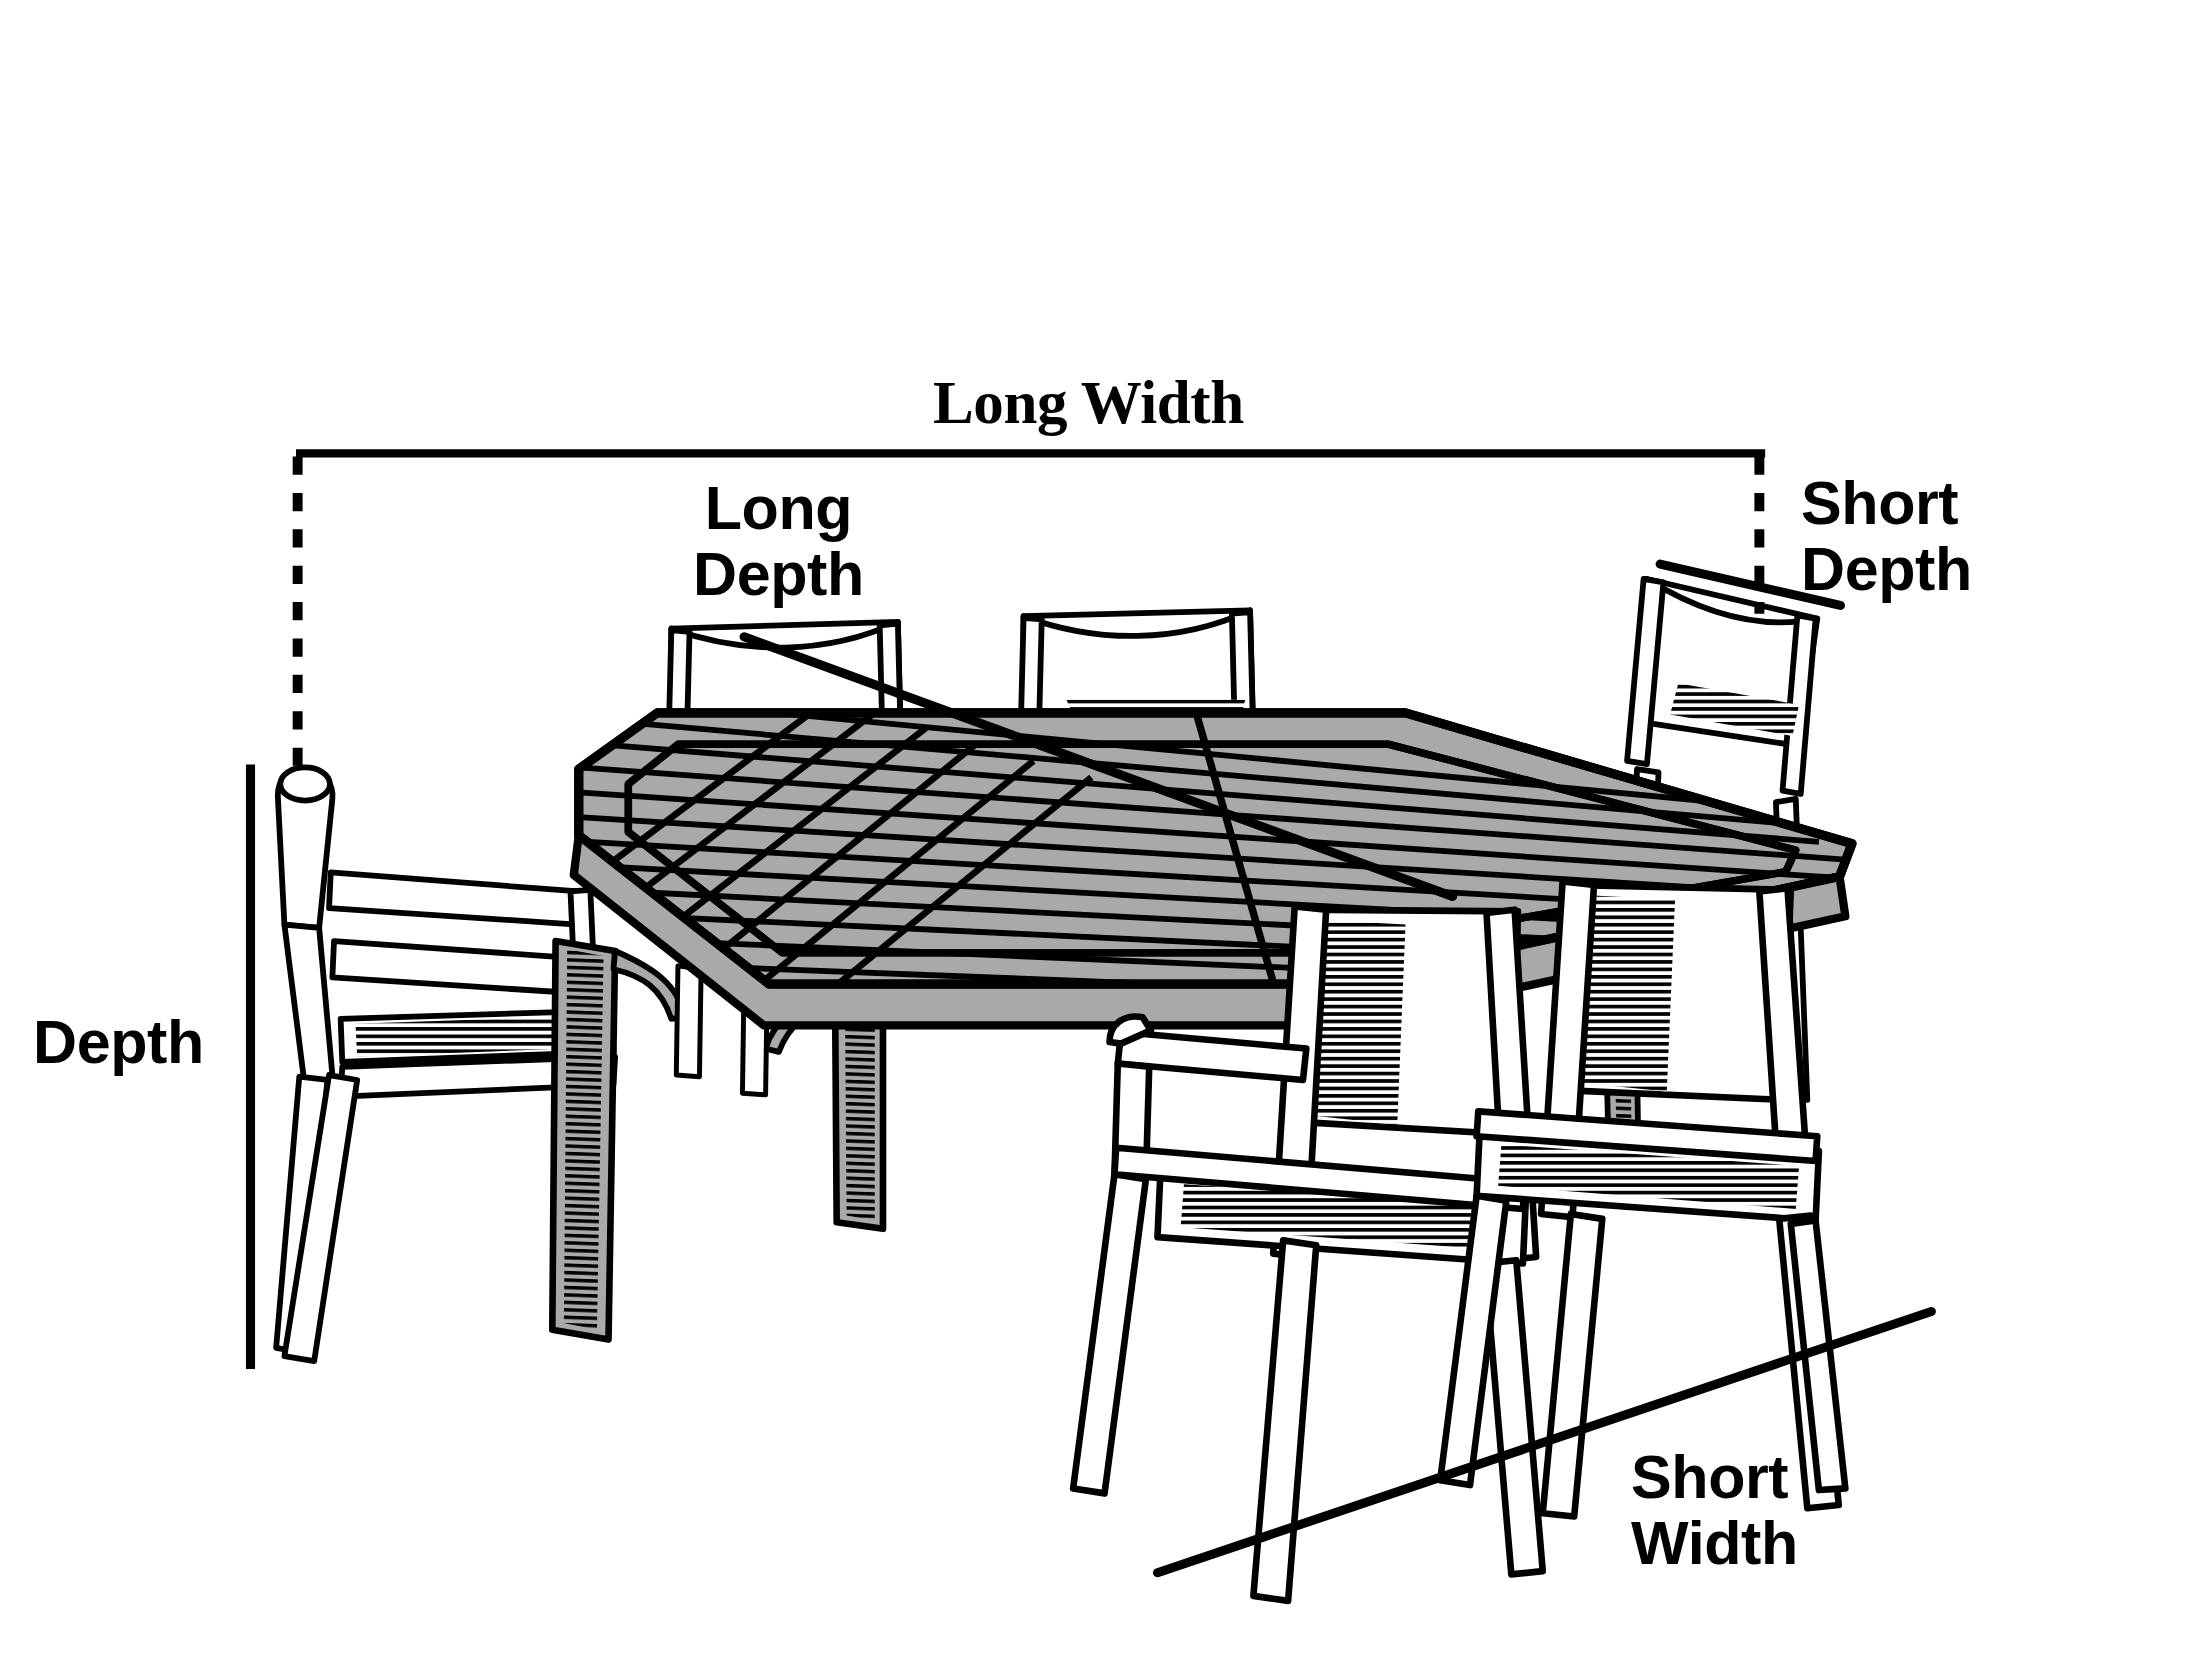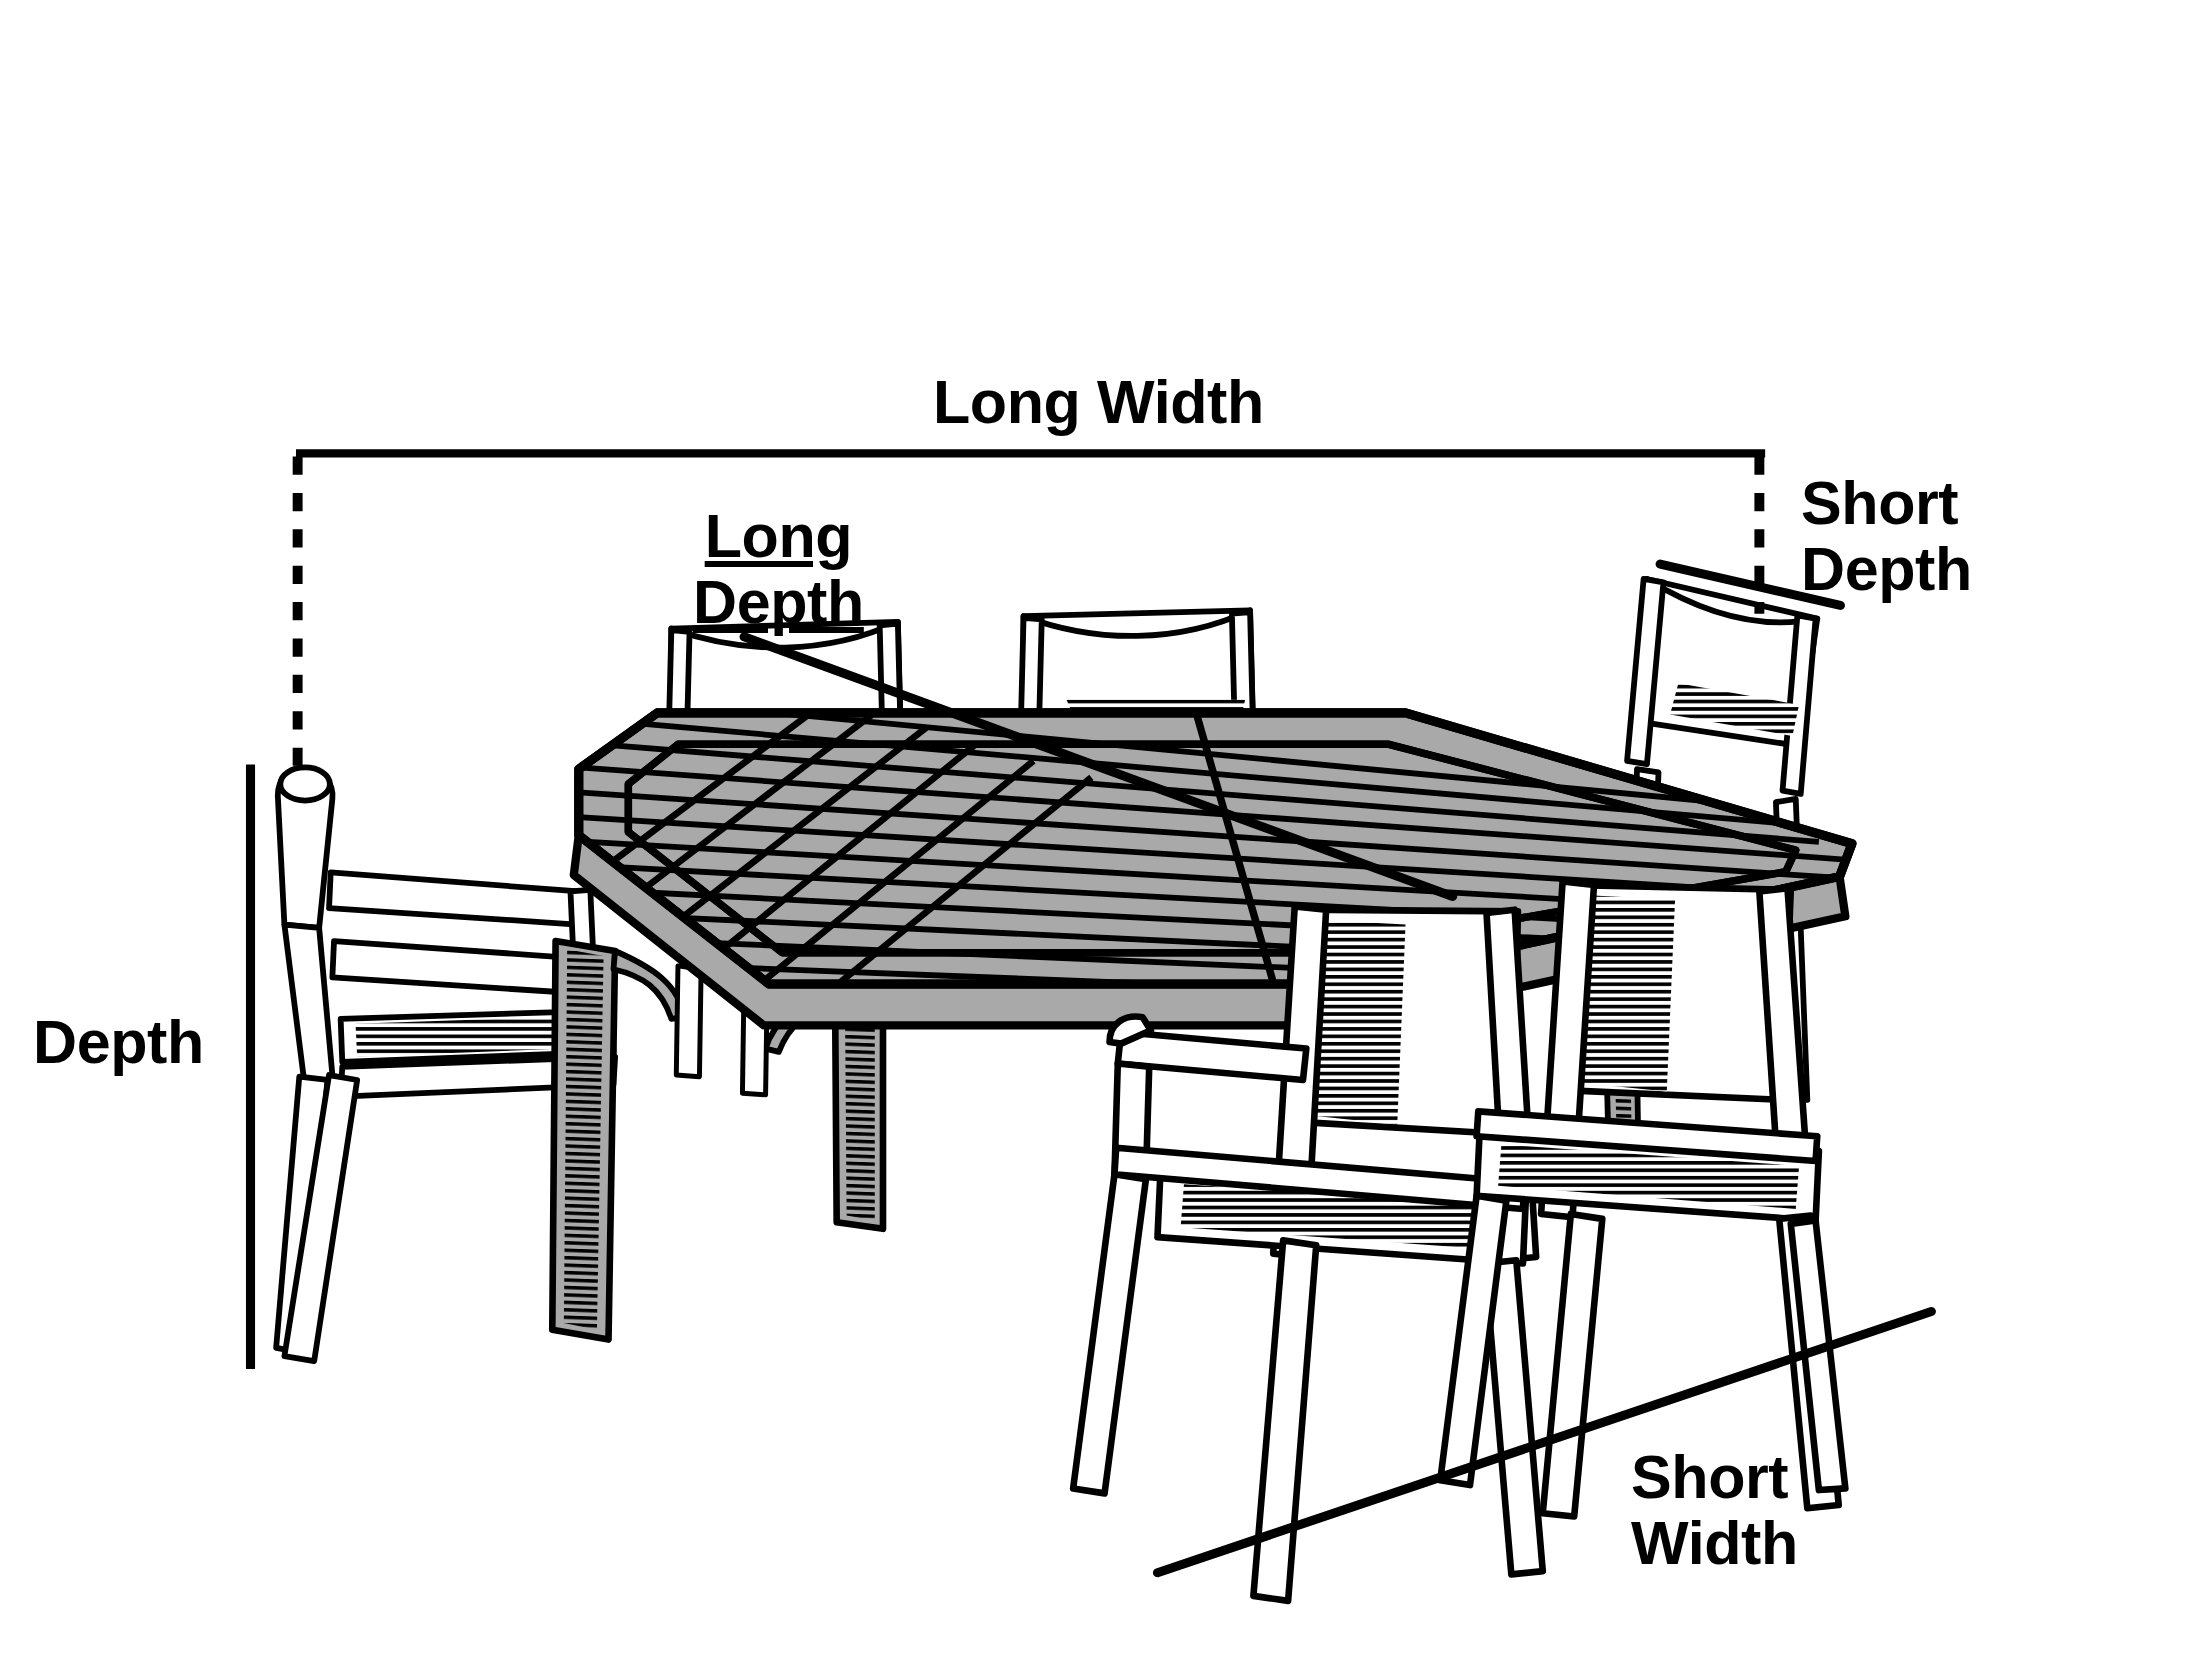--- a/index.html
+++ b/index.html
@@ -29,22 +29,22 @@
   .dim-label {
     position: absolute;
     font-family: "Liberation Sans", sans-serif;
     font-weight: bold;
     color: #000000;
     line-height: 1.08;
     letter-spacing: -0.4px;
     white-space: pre-line;
     user-select: none;
   }
-  #label-long-width  { left: 933px; top: 370px;  font-size: 61px; }
-  #label-long-depth  { left: 693px;  top: 504px;  font-size: 61px; text-align: center; text-decoration: underline; }
+  #label-long-width  { left: 933px; top: 370px;  font-size: 61px; font-family: Liberation Serif, serif; }
+  #label-long-depth  { left: 693px;  top: 476px;  font-size: 61px; text-align: center; }
   #label-short-depth { left: 1801px; top: 471px;  font-size: 61px; }
   #label-height      { left: 33px;   top: 1010px; font-size: 61px; }
   #label-short-width { left: 1631px; top: 1445px; font-size: 61px; }
 </style>
 </head>
 <body>
 
 <div id="diagram-root">
 
   <svg class="scene" viewBox="0 0 2667 2000">

